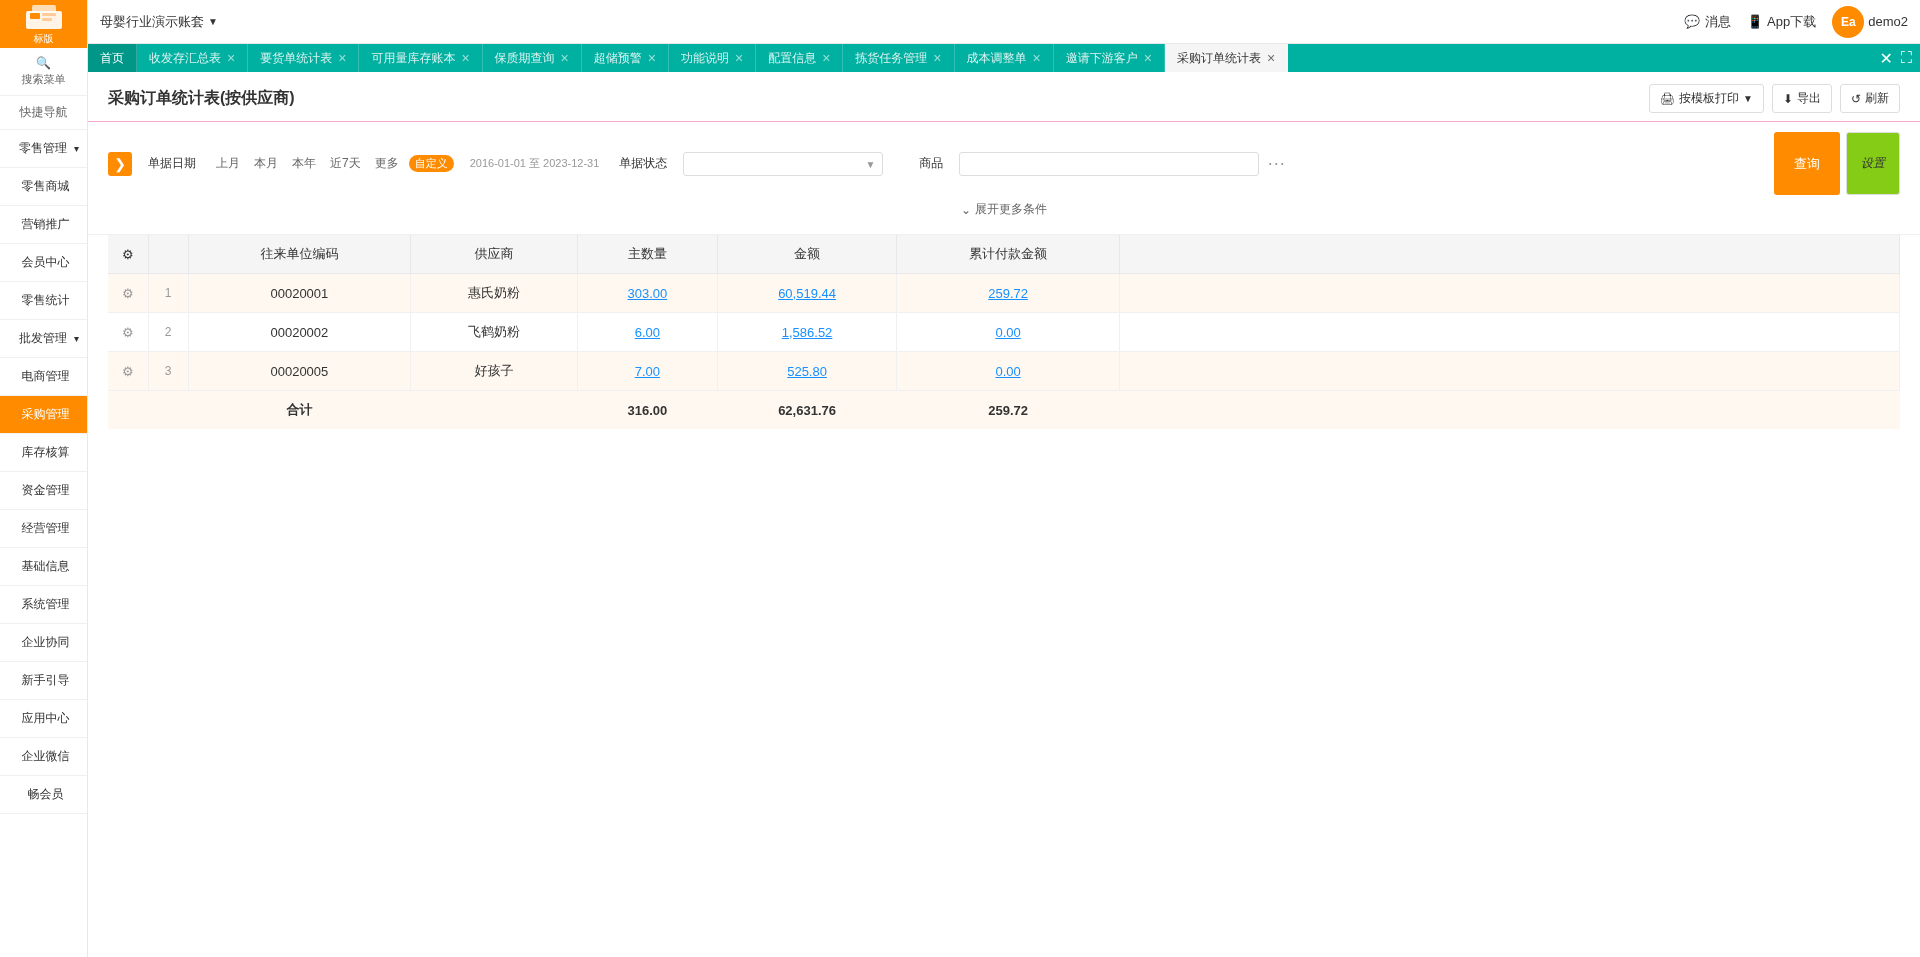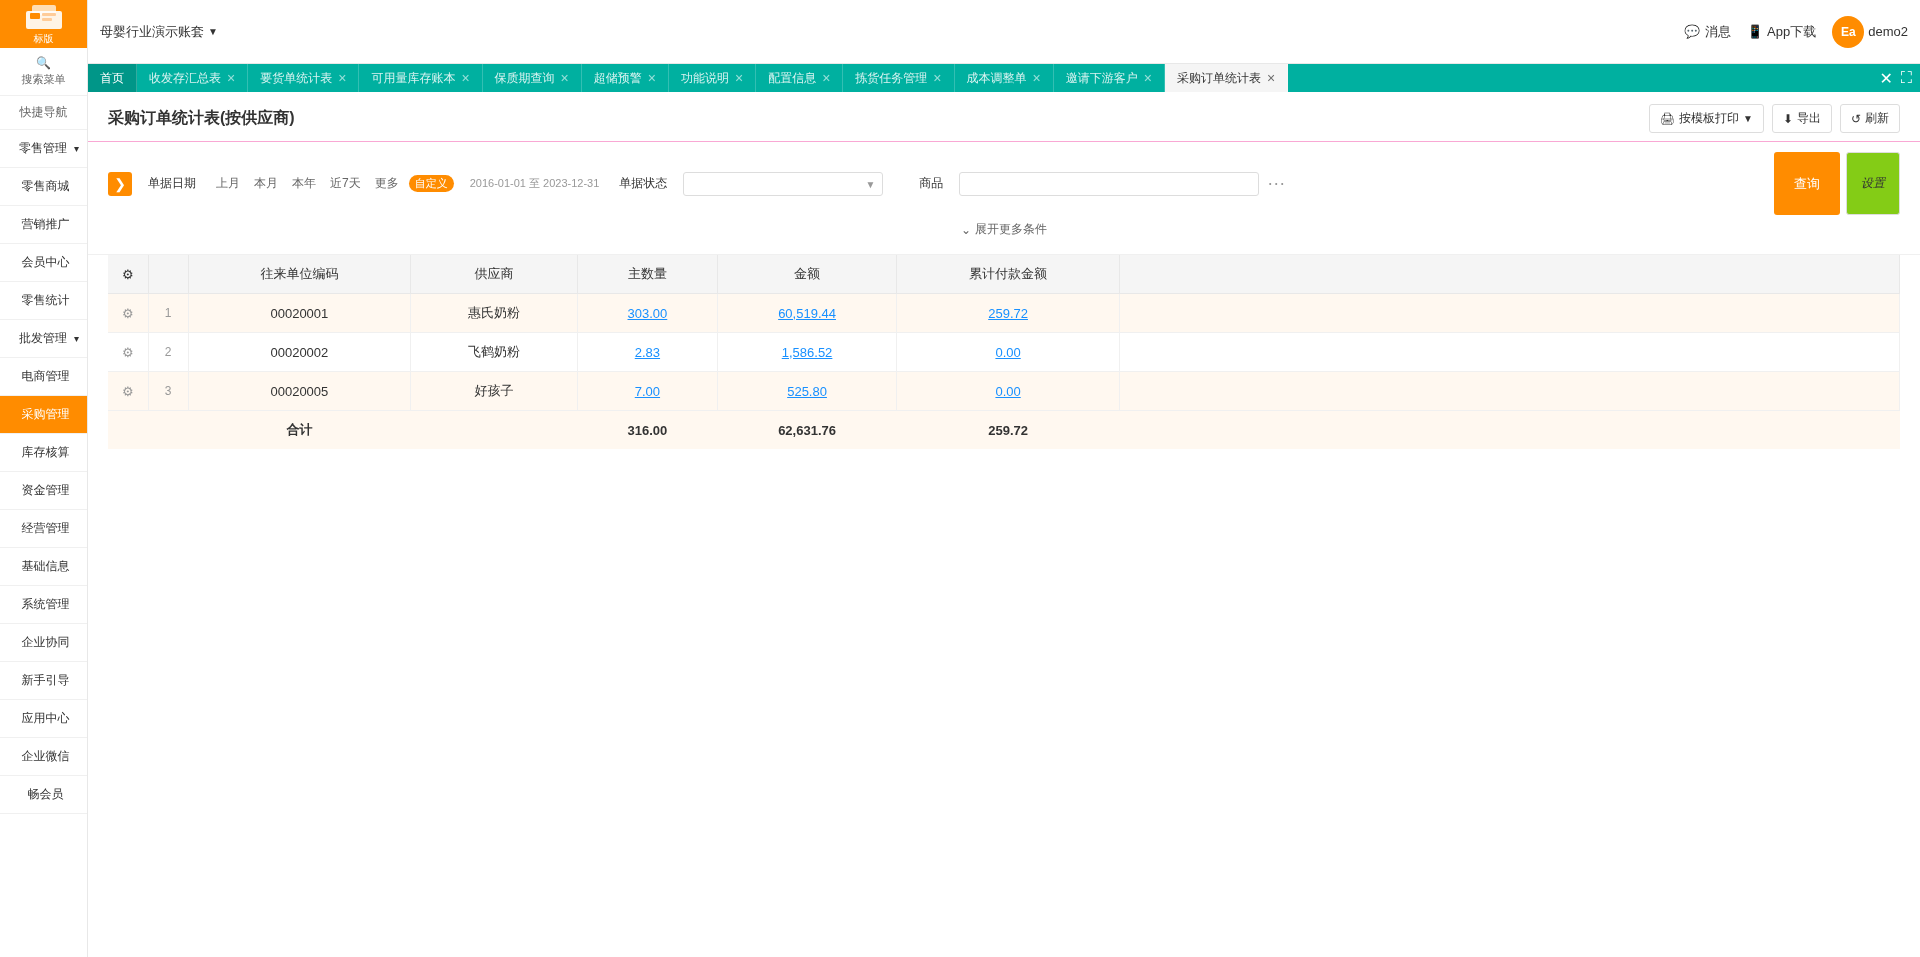--- a/index.html
+++ b/index.html
@@ -56,21 +56,21 @@
     
     .main-area {
       flex: 1;
       display: flex;
       flex-direction: column;
       overflow: hidden;
     }
 
     
     .top-bar {
-      height: 64px;
+      height: 44px;
       background: #fff;
       display: flex;
       align-items: center;
       padding: 0 12px;
       border-bottom: 1px solid #e8e8e8;
       justify-content: space-between;
     }
     .top-bar-left {
       display: flex;
       align-items: center;
@@ -692,21 +692,21 @@
     <td><span class="td-link">303.00</span></td>
     <td><span class="td-link">60,519.44</span></td>
     <td><span class="td-link">259.72</span></td>
     <td></td>
   </tr>
               <tr>
     <td><span class="td-settings-icon">⚙</span></td>
     <td class="td-seq">2</td>
     <td>00020002</td>
     <td>飞鹤奶粉</td>
-    <td><span class="td-link">2.83</span></td>
+    <td><span class="td-link">6.00</span></td>
     <td><span class="td-link">1,586.52</span></td>
     <td><span class="td-link">0.00</span></td>
     <td></td>
   </tr>
               <tr>
     <td><span class="td-settings-icon">⚙</span></td>
     <td class="td-seq">3</td>
     <td>00020005</td>
     <td>好孩子</td>
     <td><span class="td-link">7.00</span></td>

